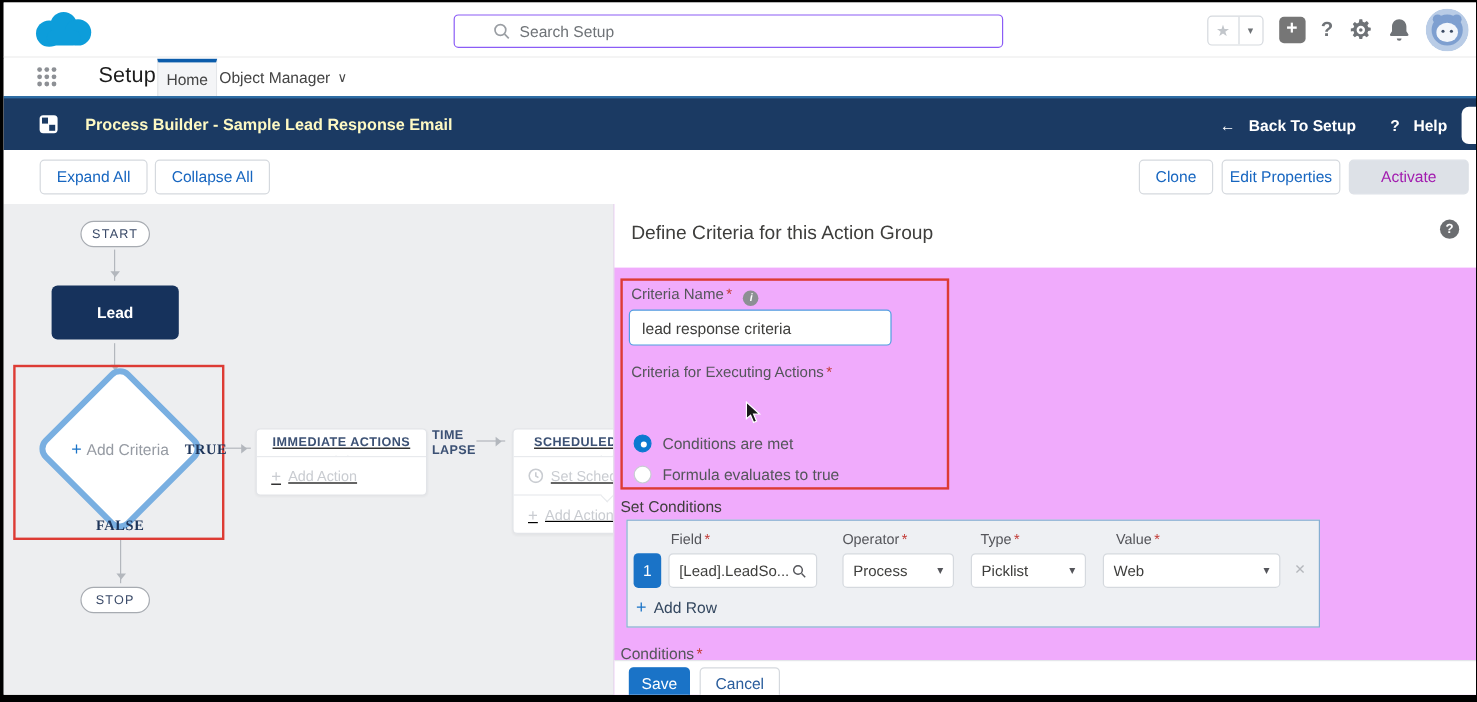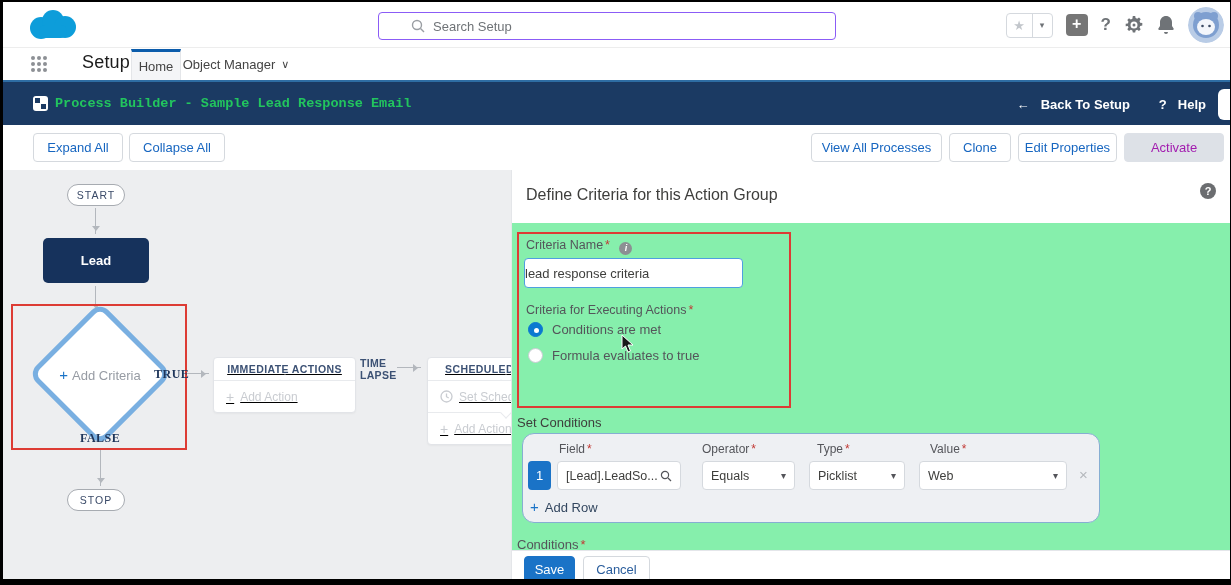--- a/index.html
+++ b/index.html
@@ -27,21 +27,21 @@
   .waffle { position:absolute; left:28px; top:7px; width:16px; height:16px; display:grid; grid-template-columns:repeat(3,4px); grid-template-rows:repeat(3,4px); gap:2px; }
   .waffle span { width:4px; height:4px; border-radius:50%; background:#8d9095; }
   .setup-title { position:absolute; left:60px; top:3px; font-size:18px; color:#1b1b1b; letter-spacing:.2px;margin-left:19px; }
   .tab { position:absolute; top:0; height:31px; font-size:13px; color:#444; display:flex; align-items:center; justify-content:center; gap:6px; }
   .tab-home { left:128px; width:50px; background:#f4f5f7; border-left:1px solid #e4e6e9; border-right:1px solid #e4e6e9; border-top:3px solid #0b5cab; }
   .tab-objmgr { left:178px; width:110px; background:#fff; }
   .tab .chev { font-size:11px; color:#444; }
 
   
   .builder-hdr { position:absolute; left:0; top:78px; width:100%; height:45px; background:#1b3a63; border-top:2px solid #2e6da4; }
-  .builder-title { position:absolute; left:52px; top:14px; color:#22c55e; font-size:13.5px; font-weight:600;font-family:Liberation Mono, monospace; }
+  .builder-title { position:absolute; left:68px; top:14px; color:#fef9c3; font-size:13.5px; font-weight:600; }
   .builder-ico { position:absolute; left:30px; top:14px; width:15px; height:15px; background:#fff; border-radius:3px; }
   .builder-ico i { position:absolute; background:#1b3a63; width:5px; height:5px; }
   .builder-ico i.a { left:2px; top:2px; } .builder-ico i.b { right:2px; bottom:2px; }
   .back-link { position:absolute; right:100px; top:15px; color:#fff; font-size:13px; font-weight:600; }
   .hdr-help { position:absolute; right:24px; top:15px; color:#fff; font-size:13px; font-weight:600; }
   .hdr-pill { position:absolute; right:-10px; top:7px; width:22px; height:31px; background:#fff; border-radius:6px; }
 
   
   .toolbar { position:absolute; left:0; top:123px; width:100%; height:45px; background:#fff; }
   .btn { position:absolute; top:8px; height:29px; background:#fff; border:1px solid #d5d9de; border-radius:4px; color:#1766c0; font-size:13px; font-family:inherit; display:flex; align-items:center; justify-content:center; cursor:pointer; }
@@ -63,34 +63,34 @@
   .flowcard { position:absolute; background:#fff; border:1px solid #e2e4e8; border-radius:4px; box-shadow:0 1px 2px rgba(0,0,0,.04);text-decoration:underline; }
   .flowcard .hd { height:23px; border-bottom:1px solid #e8eaed; color:#3c5174; font-size:10.5px; font-weight:600; letter-spacing:.4px; text-align:center; line-height:23px; position:relative; white-space:nowrap; overflow:hidden; }
   .flowcard .hd::after { content:""; position:absolute; left:50%; bottom:-4px; margin-left:-4px; width:7px; height:7px; background:#fff; border-right:1px solid #e8eaed; border-bottom:1px solid #e8eaed; transform:rotate(45deg); }
   .flowcard .row { height:31px; display:flex; align-items:center; padding-left:12px; gap:6px; color:#c9ccd1; font-size:12px; white-space:nowrap; }
   .flowcard .row .plus { font-size:14px; color:#c9ccd1; }
   .flowcard .sep { border-top:1px solid #e8eaed; position:relative; }
   .flowcard .sep::after { content:""; position:absolute; left:50%; top:-4px; margin-left:-4px; width:7px; height:7px; background:#fff; border-right:1px solid #e8eaed; border-bottom:1px solid #e8eaed; transform:rotate(45deg); }
   .timelapse { position:absolute; left:357px; top:187px; color:#3c5174; font-size:10.5px; font-weight:600; line-height:12px; letter-spacing:.3px; }
 
   
-  .panel { position:absolute; left:508px; top:168px; right:0; bottom:0; background:#86efac; border-left:1px solid #e4e6e9; }
+  .panel { position:absolute; left:508px; top:168px; right:0; bottom:0; background:#f0abfc; border-left:1px solid #e4e6e9; }
   .panel-hd { position:absolute; left:0; top:0; right:0; height:53px; background:#fff; }
   .panel-title { position:absolute; left:14px; top:16px; font-size:16px; color:#3e3e3c; }
   .panel-help { position:absolute; right:14px; top:13px; width:16px; height:16px; border-radius:50%; background:#6b6d70; color:#fff; font-size:11px; font-weight:bold; text-align:center; line-height:16px; }
   .fld-label { position:absolute; font-size:12.5px; color:#54555a; }
   .req { color:#c23934; margin-left:2px; }
   .info-ico { display:inline-block; width:13px; height:13px; margin-left:6px; border-radius:50%; background:#8c8f93; color:#fff; font-size:9px; font-style:italic; font-weight:bold; text-align:center; line-height:13px; vertical-align:-2px; }
-  .criteria-input { position:absolute; left:12px; top:88px; width:219px; height:30px; border:1.5px solid #4f9fe0; border-radius:4px; background:#fff; font-size:13px; color:#3e3e3c; font-family:inherit; outline:none; }
-  .radio-row { position:absolute; left:16px; display:flex; align-items:center; gap:9px; }
+  .criteria-input { position:absolute; left:12px; top:88px; width:219px; height:30px; border:1.5px solid #4f9fe0; border-radius:4px; background:#fff; font-size:13px; color:#3e3e3c; padding-left:10px; font-family:inherit; outline:none; }
+  .radio-row { position:absolute; left:16px; display:flex; align-items:center; gap:9px;margin-top:40px; }
   .radio { width:15px; height:15px; border-radius:50%; background:#fff; border:1px solid #c8ccd2; }
   .radio.sel2 { background:#0b79d0; border-color:#0b79d0; position:relative; }
   .radio.sel2::after { content:""; position:absolute; left:5px; top:5px; width:5px; height:5px; border-radius:50%; background:#fff; }
   .radio-row span.lbl { font-size:13px; color:#54555a; }
-  .cond-box { position:absolute; left:10px; top:263px; width:578px; height:90px; background:#eef0f3; border:1px solid #86aed2; border-radius:12px; }
+  .cond-box { position:absolute; left:10px; top:263px; width:578px; height:90px; background:#eef0f3; border:1px solid #86aed2; border-radius:0; }
   .cond-hd { position:absolute; top:8px; font-size:12px; color:#54555a; }
   .cond-num { position:absolute; left:5px; top:27px; width:23px; height:29px; background:#1a73c7; border-radius:4px; color:#fff; font-size:13px; text-align:center; line-height:29px; }
   .cond-field { position:absolute; top:27px; height:29px; background:#fff; border:1px solid #d5d9de; border-radius:4px; font-size:12.5px; color:#3e3e3c; display:flex; align-items:center; padding:0 8px; }
   .cond-field .grow { flex:1; white-space:nowrap; overflow:hidden; }
   .cond-field .chev { color:#54555a; font-size:10px; }
   .cond-x { position:absolute; left:556px; top:32px; color:#b4b7bc; font-size:15px; }
   .addrow { position:absolute; left:7px; top:64px; font-size:13px; color:#33475f; }
   .addrow .plus { color:#1a73c7; font-size:15px; margin-right:6px; }
   .panel-foot { position:absolute; left:0; right:0; top:380px; height:37px; background:#fff; border-top:1px solid #e4e6ea; }
   .btn-save { position:absolute; left:12px; top:5px; width:51px; height:27px; background:#1a73c7; border:1px solid #1a73c7; border-radius:4px; color:#fff; font-size:13px; font-family:inherit; }
@@ -179,21 +179,20 @@
     <div class="hdr-help">
       <span>?</span>&nbsp;
       <span style="margin-left:4px">Help</span>
     </div>
     <div class="hdr-pill"></div>
   </div>
 
   <div class="toolbar">
     <button class="btn" style="left:30px;width:90px">Expand All</button>
     <button class="btn" style="left:126px;width:96px">Collapse All</button>
-    <button class="btn" style="left:808px;width:131px">View All Processes</button>
     <button class="btn" style="left:946px;width:62px">Clone</button>
     <button class="btn" style="left:1015px;width:99px">Edit Properties</button>
     <button class="btn btn-disabled" style="left:1121px;width:100px">Activate</button>
   </div>
 
   <div class="canvas">
     <div class="oval" style="left:64px;top:14px">START</div>
     <div class="arrow-v" style="left:92px;top:38px;height:26px"></div>
     <div class="node-lead">Lead</div>
     <div class="arrow-v" style="left:92px;top:116px;height:26px"></div>
@@ -277,21 +276,21 @@
 
       <div class="cond-num">1</div>
       <div class="cond-field" style="left:34px;width:124px">
         <span class="grow">[Lead].LeadSo...</span>
         <svg width="12" height="12" viewBox="0 0 12 12">
               <circle cx="5" cy="5" r="3.6" fill="none" stroke="#54555a" stroke-width="1.2"></circle>
               <line x1="8" y1="8" x2="11" y2="11" stroke="#54555a" stroke-width="1.2"></line>
             </svg>
       </div>
       <div class="cond-field" style="left:179px;width:93px">
-        <span class="grow">Equals</span>
+        <span class="grow">Process</span>
         <span class="chev">▾</span>
       </div>
       <div class="cond-field" style="left:286px;width:96px">
         <span class="grow">Picklist</span>
         <span class="chev">▾</span>
       </div>
       <div class="cond-field" style="left:396px;width:148px">
         <span class="grow">Web</span>
         <span class="chev">▾</span>
       </div>

